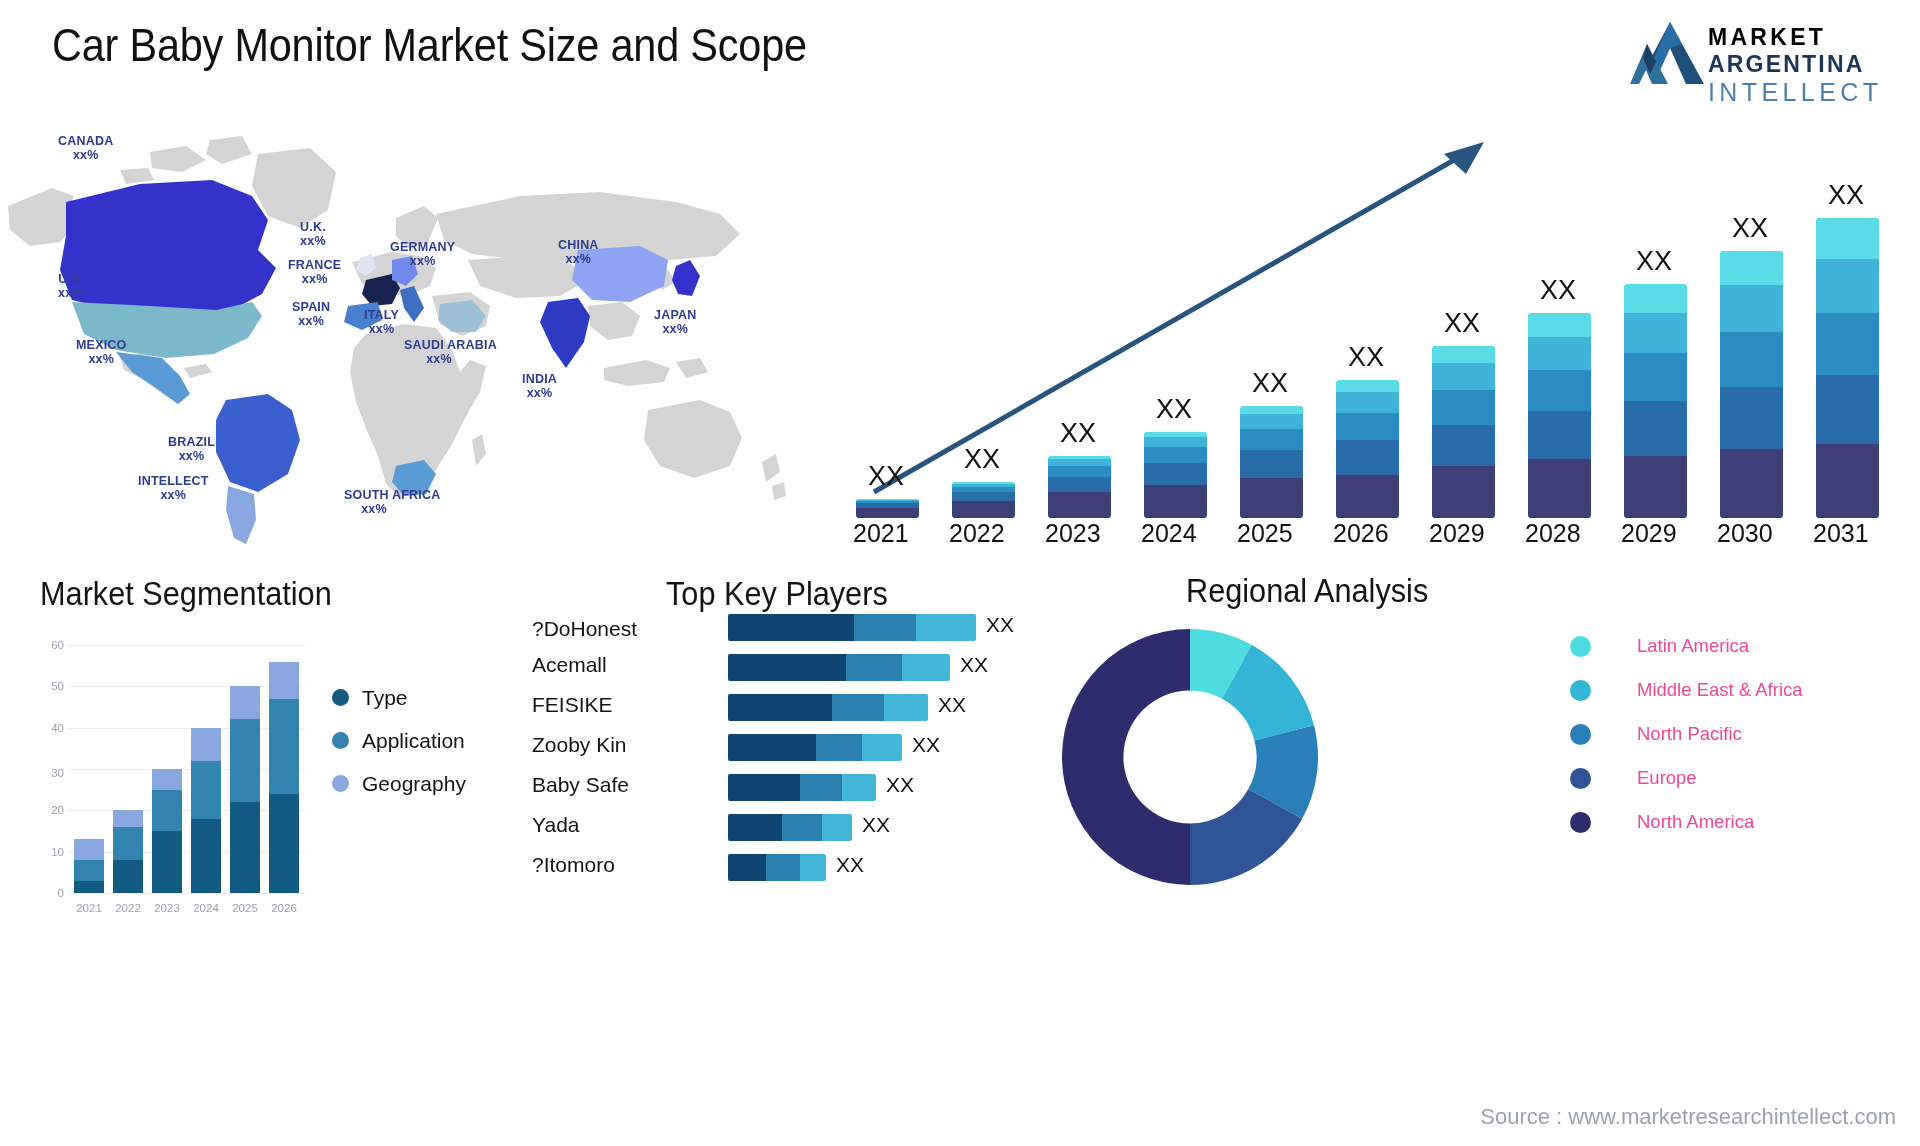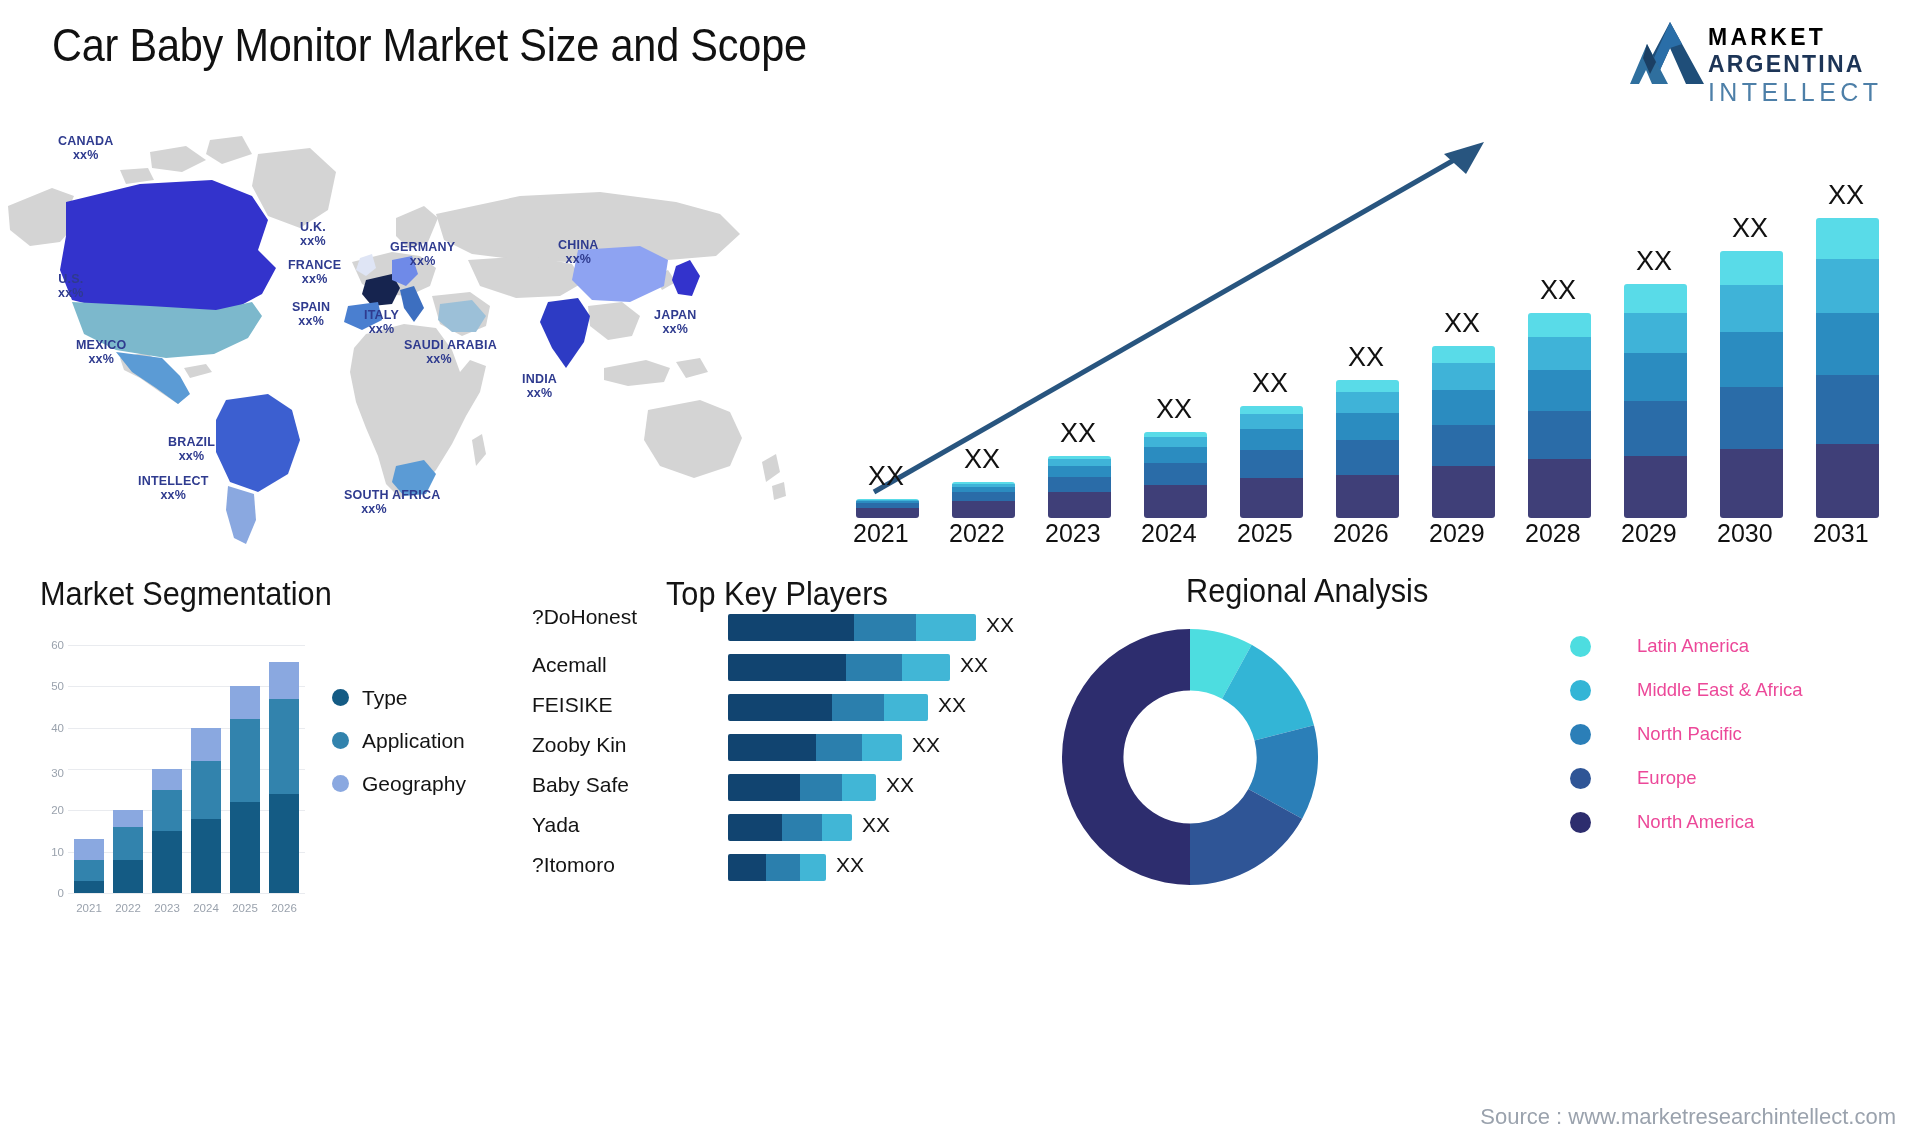--- a/index.html
+++ b/index.html
@@ -397,21 +397,21 @@
         <span class="slg-txt">Application</span>
       </div>
       <div class="slg-row">
         <span class="slg-dot" style="background: rgb(138, 168, 224);"></span>
         <span class="slg-txt">Geography</span>
       </div>
     </div>
 
   <div class="sec-title" style="left:666px; top:575px;">Top Key Players</div>
   <div id="players-panel">
-      <div class="pl-name" style="top: 40px;">?DoHonest</div>
+      <div class="pl-name" style="top: 52px;">?DoHonest</div>
       <div class="pl-bar" style="top: 49px;">
         <div class="pl-seg" style="width: 126px; background: rgb(17, 68, 112);"></div>
         <div class="pl-seg" style="width: 62px; background: rgb(43, 127, 173);"></div>
         <div class="pl-seg" style="width: 60px; background: rgb(65, 182, 214);"></div>
       </div>
       <div class="pl-val" style="top: 48px; left: 466px;">XX</div>
       <div class="pl-name" style="top: 88px;">Acemall</div>
       <div class="pl-bar" style="top: 89px;">
         <div class="pl-seg" style="width: 118px; background: rgb(17, 68, 112);"></div>
         <div class="pl-seg" style="width: 56px; background: rgb(43, 127, 173);"></div>

